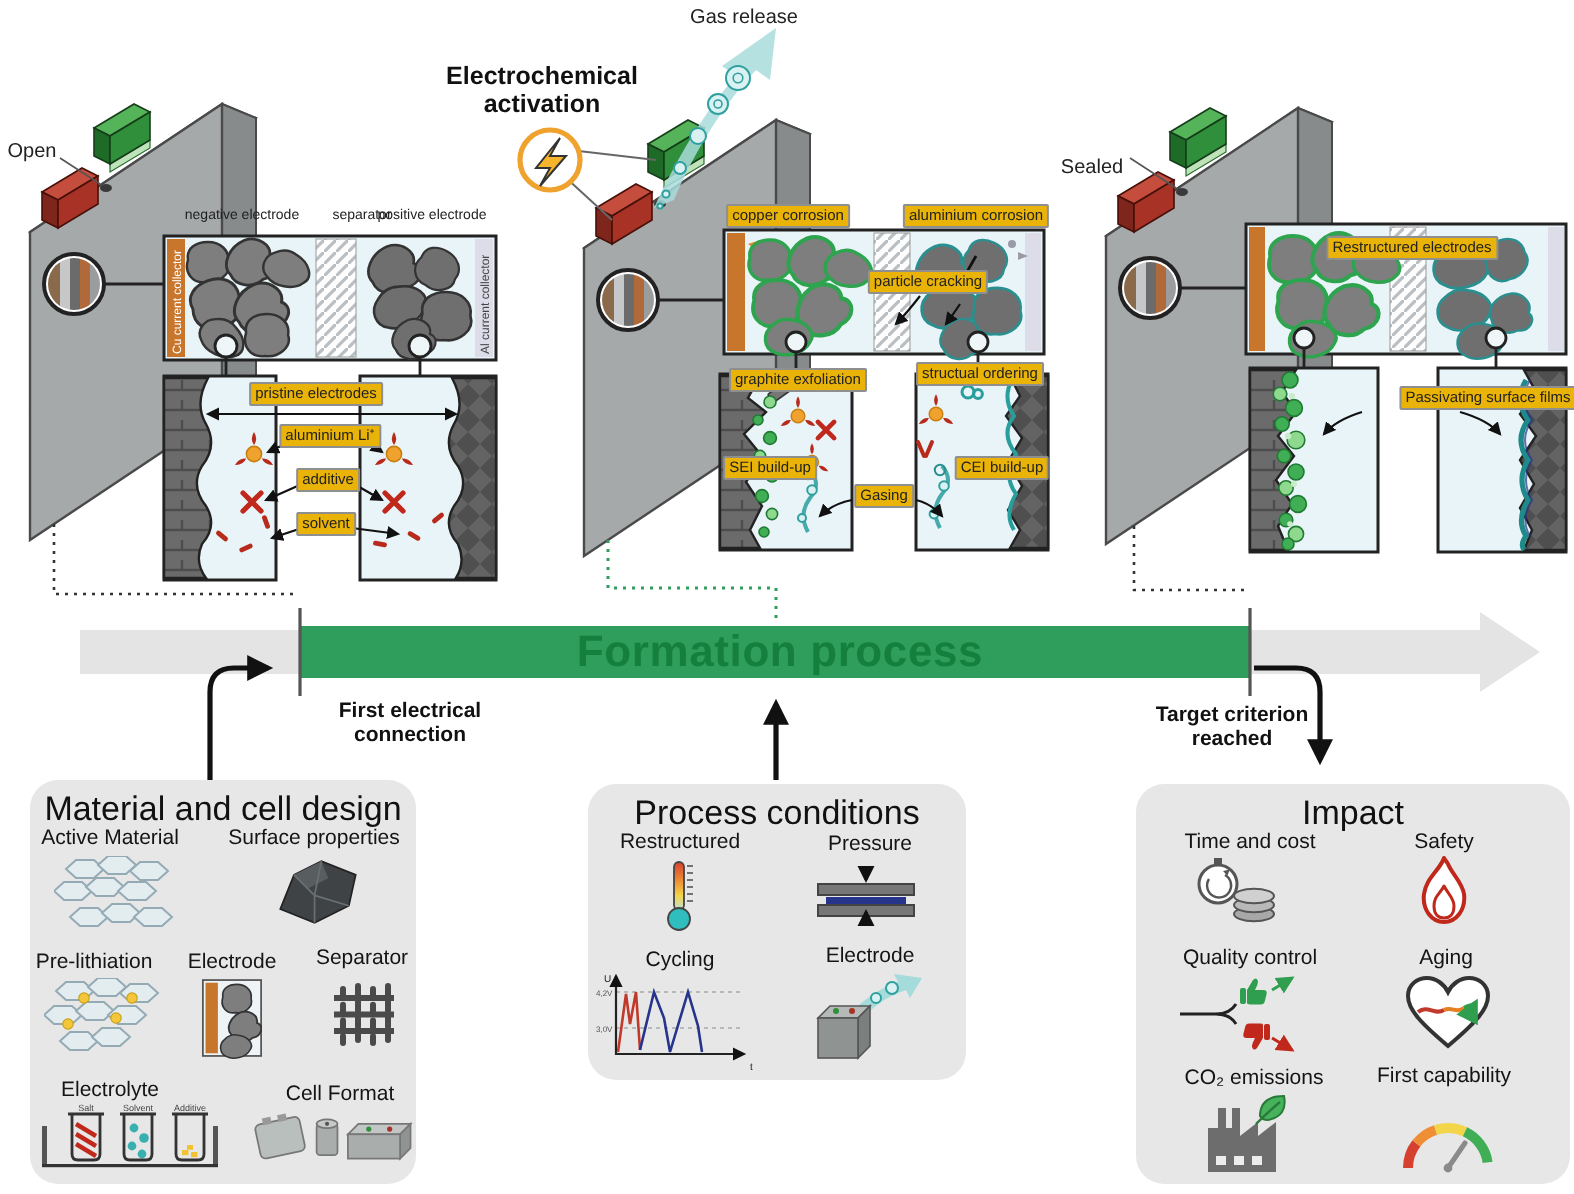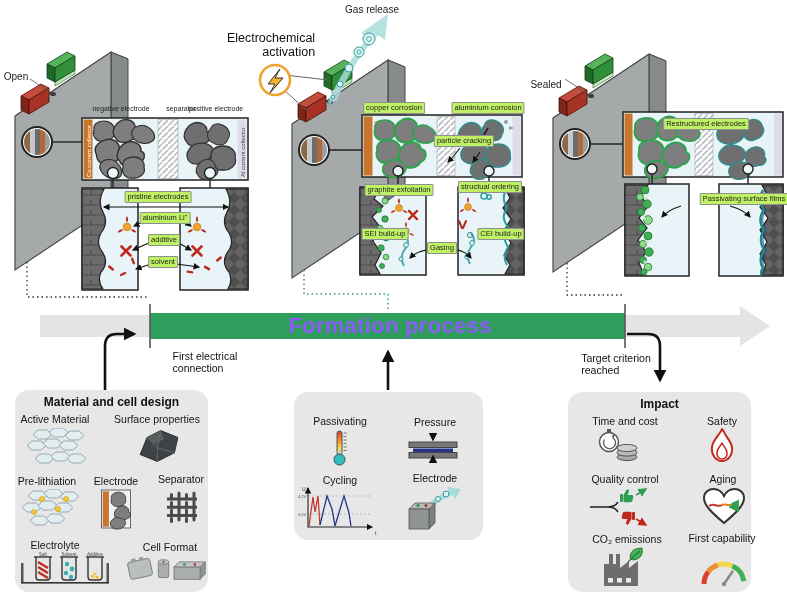--- a/index.html
+++ b/index.html
@@ -3,29 +3,29 @@
 <meta charset="utf-8">
 <style>
   html,body{margin:0;padding:0}
   body{width:787px;height:597px;position:relative;overflow:hidden;background:#fff;
        font-family:"Liberation Sans",sans-serif;color:#1a1a1a}
   .canvas{position:absolute;inset:0}
   svg.diagram{position:absolute;left:0;top:0}
   .ov{position:absolute;transform:translate(-50%,-50%);white-space:nowrap;z-index:5}
   .plain7{font-size:7px;color:#222}
   .state{font-size:10px;color:#222}
-  .boxed{font-size:7.5px;background:#bef264;border:1px solid #8f8f8f;padding:0 2px;
+  .boxed{font-size:7.5px;background:#eab308;border:1px solid #8f8f8f;padding:0 2px;
          line-height:10px;color:#222;border-radius:1px}
   .gastxt{font-size:10px;color:#222}
-  .acttxt{font-weight:normal;font-size:12.5px;line-height:14px;text-align:right;color:#111}
-  .formation{font-size:22px;font-weight:bold;color:#8b5cf6;letter-spacing:.3px}
-  .tl{font-size:10.5px;font-weight:normal;line-height:11.5px;color:#111}
+  .acttxt{font-weight:bold;font-size:12.5px;line-height:14px;text-align:center;color:#111}
+  .formation{font-size:22px;font-weight:bold;color:#15803d;letter-spacing:.3px}
+  .tl{font-size:10.5px;font-weight:bold;line-height:11.5px;text-align:center;color:#111}
   .panel{position:absolute;background:#e7e7e7;border-radius:14px;z-index:2}
-  .ptitle{position:absolute;left:0;right:0;top:5px;text-align:center;font-size:12px;
-          font-weight:bold;color:#111}
+  .ptitle{position:absolute;left:0;right:0;top:5px;text-align:center;font-size:17px;
+          font-weight:normal;color:#111}
   .ilabel{position:absolute;transform:translateX(-50%);font-size:10.5px;color:#141414;white-space:nowrap}
   .icon{position:absolute}
   
   .dpanel{fill:#e9f4f8;stroke:#222;stroke-width:1.5}
   .pN{fill:#7e7e7e;stroke:#333;stroke-width:1.2}
   .pP{fill:#6f6f6f;stroke:#333;stroke-width:1.1}
   .pG{fill:#7e7e7e;stroke:#2ea44f;stroke-width:1.7}
   .pT{fill:#6f6f6f;stroke:#2a8f8f;stroke-width:1.2}
   .g1{fill:#3fae54;stroke:#1f7a33;stroke-width:.8}
   .g2{fill:#8fd98f;stroke:#1f7a33;stroke-width:.8}
@@ -468,21 +468,22 @@
     <circle cx="42" cy="8" r="1.2" fill="#555"></circle>
     <polygon points="54,14 60,8 90,8 84,14" fill="#c2c6c4" stroke="#777"></polygon>
     <polygon points="84,14 90,8 90,22 84,28" fill="#8f9391" stroke="#777"></polygon>
     <rect x="54" y="14" width="30" height="14" fill="#a9adab" stroke="#777"></rect>
     <circle cx="66" cy="11" r="1.5" fill="#2f8f3a"></circle>
         <circle cx="78" cy="11" r="1.5" fill="#a93226"></circle>
   </svg>
 </div>
 
 <div class="panel" style="left:294px;top:392px;width:189px;height:148px">
-  <div class="ilabel" style="left:46px;top:23px">Passivating</div>
+  <div class="ptitle">Process conditions</div>
+  <div class="ilabel" style="left:46px;top:23px">Restructured</div>
   <div class="ilabel" style="left:141px;top:24px">Pressure</div>
   <svg class="icon" style="left:37px;top:37px" width="18" height="37" viewBox="0 0 18 37">
     <g stroke="#555" stroke-width=".8">
       <line x1="12.5" y1="4" x2="15.5" y2="4"></line>
           <line x1="12.5" y1="7.5" x2="15.5" y2="7.5"></line>
       <line x1="12.5" y1="11" x2="15.5" y2="11"></line>
           <line x1="12.5" y1="14.5" x2="15.5" y2="14.5"></line>
       <line x1="12.5" y1="18" x2="15.5" y2="18"></line>
           <line x1="12.5" y1="21.5" x2="15.5" y2="21.5"></line>
     </g>
@@ -514,21 +515,21 @@
     <circle cx="33" cy="14" r="2.5" class="bub"></circle>
         <circle cx="41" cy="9" r="3" class="bub"></circle>
     <polygon points="4,24 10,18 30,18 24,24" fill="#b5b9b7" stroke="#555" stroke-width=".8"></polygon>
     <polygon points="24,24 30,18 30,38 24,44" fill="#7b7f7d" stroke="#555" stroke-width=".8"></polygon>
     <rect x="4" y="24" width="20" height="20" fill="#8f9391" stroke="#555" stroke-width=".8"></rect>
     <circle cx="13" cy="20.5" r="1.5" fill="#2f8f3a"></circle>
         <circle cx="21" cy="20.5" r="1.5" fill="#a93226"></circle>
   </svg>
 </div>
 
-<div class="panel" style="left:568px;top:392px;width:183px;height:200px">
+<div class="panel" style="left:568px;top:392px;width:217px;height:200px">
   <div class="ptitle">Impact</div>
   <div class="ilabel" style="left:57px;top:23px">Time and cost</div>
   <div class="ilabel" style="left:154px;top:23px">Safety</div>
   <svg class="icon" style="left:28px;top:37px" width="48" height="36" viewBox="0 0 48 36">
     <rect x="11" y="0" width="4" height="3" fill="#555"></rect>
     <circle cx="13" cy="13" r="9.5" fill="#fff" stroke="#555" stroke-width="1.5"></circle>
     <path d="M8.5,10.5 A6,6 0 1 0 16.5,8.5" fill="none" stroke="#555" stroke-width="1.2"></path>
     <path d="M15.5,6.5 l3.4,-0.8 l-1.2,3.2 z" fill="#555"></path>
     <ellipse cx="31" cy="28" rx="10" ry="3.6" fill="#a8a8a8" stroke="#555"></ellipse>
     <ellipse cx="31" cy="23.5" rx="10" ry="3.6" fill="#b9b9b9" stroke="#555"></ellipse>

